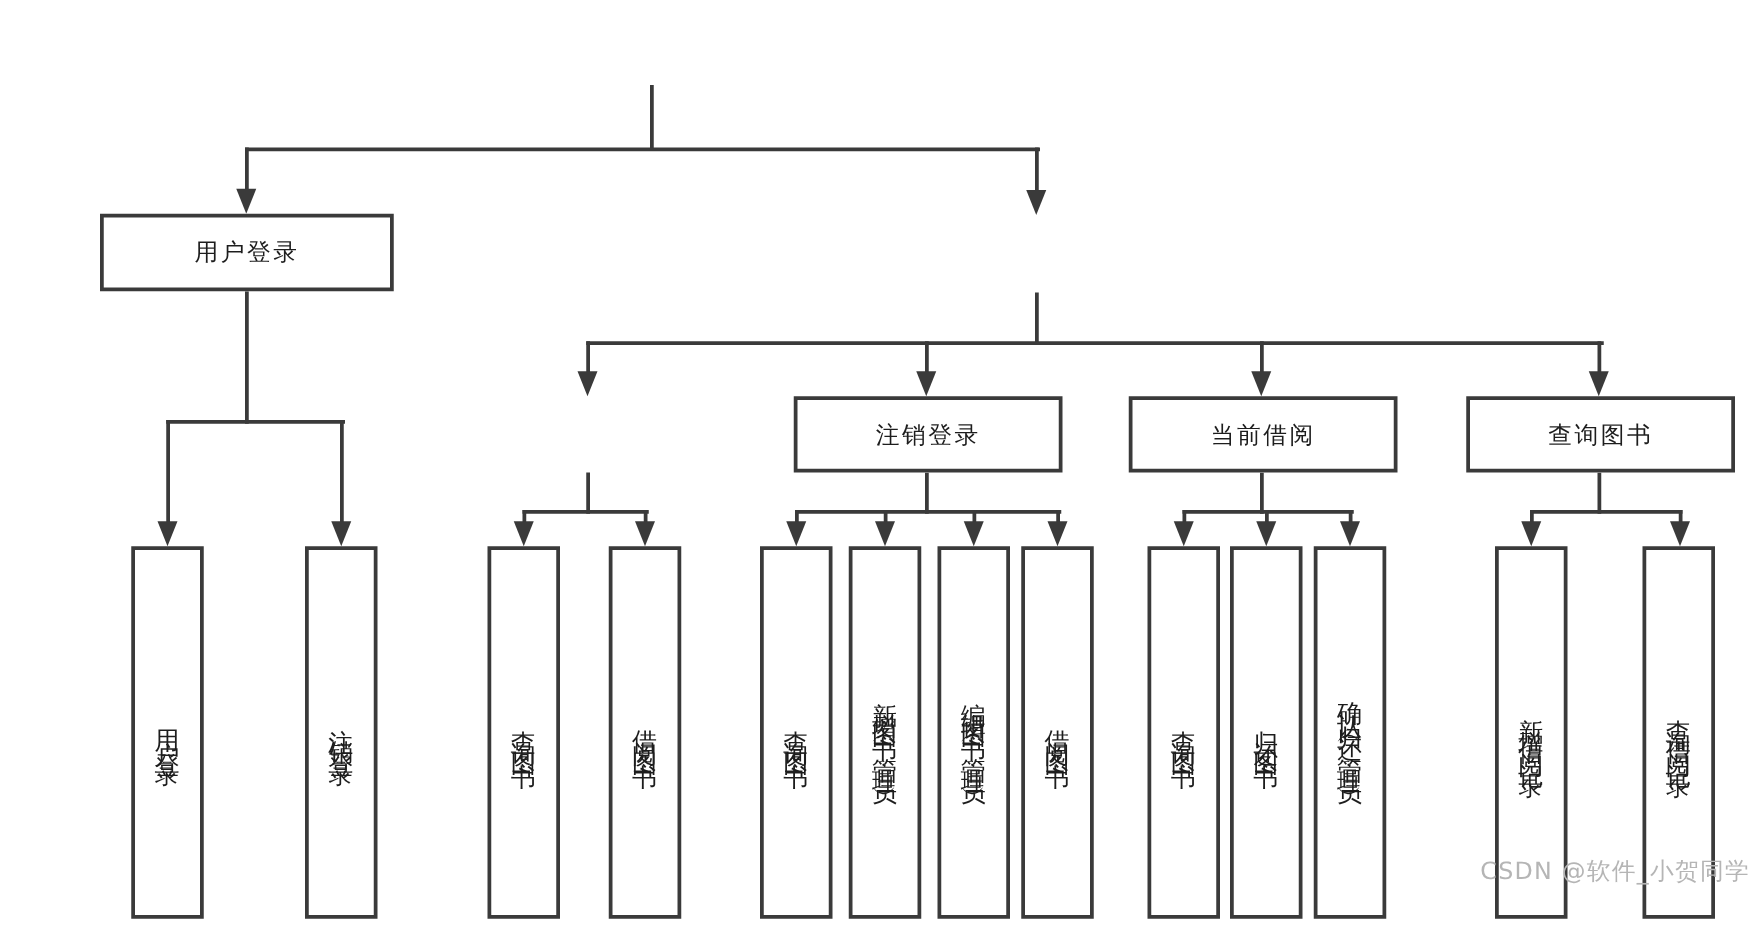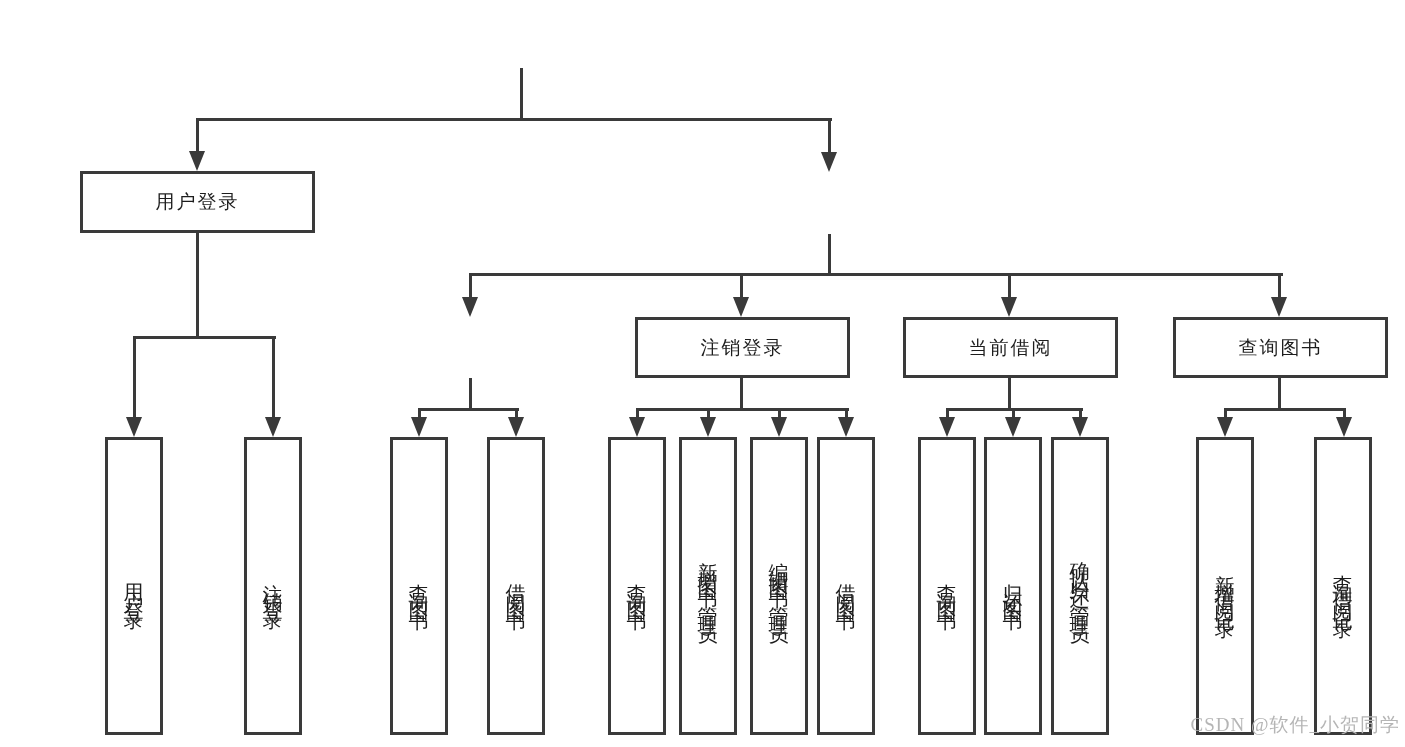--- a/index.html
+++ b/index.html
@@ -56,27 +56,26 @@
     position: absolute;
     width: 0; height: 0;
     border-left: 8px solid transparent;
     border-right: 8px solid transparent;
     border-top: 20px solid #3a3a3a;
     z-index: 1;
   }
   .watermark {
     position: absolute;
     right: 5px;
-    top: 712px;
+    top: 684px;
     font-size: 19px;
     letter-spacing: 1px;
     color: #b5b5b5;
     z-index: 3;
     white-space: nowrap;
-    font-family: Liberation Serif, serif;
   }
 </style>
 </head>
 <body>
 
 <div class="canvas">
 
 
   <div class="vline" style="left:520px; top:68px; height:51px;"></div>
   <div class="hline" style="left:196px; top:118px; width:636px;"></div>

